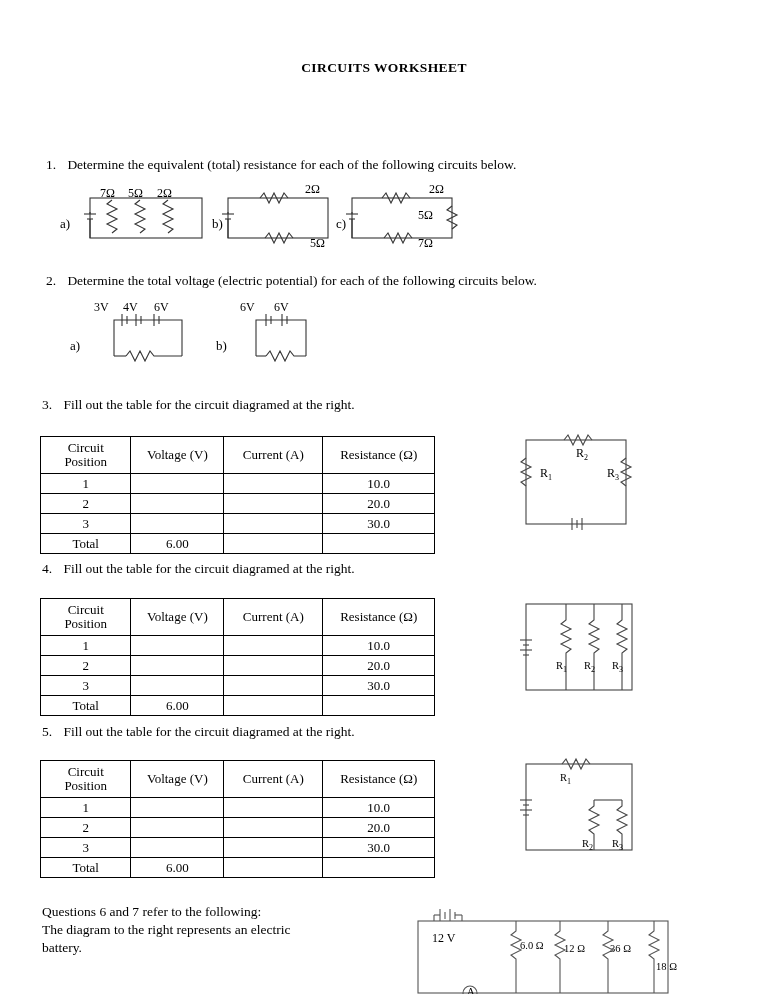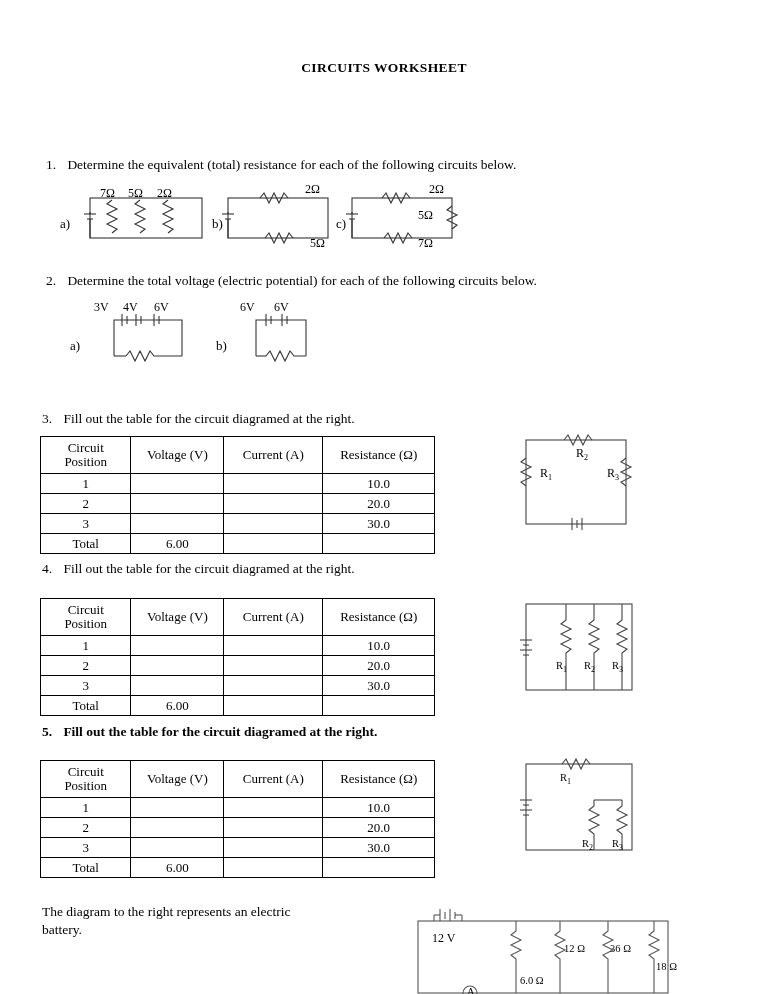--- a/index.html
+++ b/index.html
@@ -32,23 +32,23 @@
   .q {
     font-size: 13.5px;
     line-height: 1.35;
   }
   .q-num {
     display: inline-block;
     width: 18px;
   }
   .q1 { position: absolute; left: 46px; top: 96px; }
   .q2 { position: absolute; left: 46px; top: 212px; }
-  .q3 { position: absolute; left: 42px; top: 350px; }
+  .q3 { position: absolute; left: 42px; top: 336px; }
   .q4 { position: absolute; left: 42px; top: 500px; }
-  .q5 { position: absolute; left: 42px; top: 663px; font-weight: bold; }
+  .q5 { position: absolute; left: 42px; top: 663px; }
 
   
   table.ct {
     position: absolute;
     border-collapse: collapse;
     font-size: 13px;
     width: 395px;
   }
   table.ct td, table.ct th {
     border: 1px solid #000;
@@ -381,20 +381,21 @@
         <path d="M110 46 L110 52 l-5 4 l10 5 l-10 5 l10 5 l-10 5 l5 4 L110 96"></path>
         <line x1="82" y1="46" x2="110" y2="46"></line>
       </g>
     </svg>
     <span class="lbl lbl-small" style="left:48px; top:18px;"><span>R</span><span class="sub">1</span></span>
     <span class="lbl lbl-small" style="left:70px; top:84px;"><span>R</span><span class="sub">2</span></span>
     <span class="lbl lbl-small" style="left:100px; top:84px;"><span>R</span><span class="sub">3</span></span>
   </div>
 
   <div class="bottom-text">
+    <div>Questions 6 and 7 refer to the following:</div>
     <div>The diagram to the right represents an electric</div>
     <div>battery.</div>
   </div>
 
   <div class="fig" style="left:412px; top:845px; width:270px; height:95px;">
     <svg width="270" height="95" viewBox="0 0 270 95">
       <g stroke="#555" stroke-width="1.1" fill="none">
         <rect x="6" y="16" width="250" height="72"></rect>
 
         <line x1="28" y1="4" x2="28" y2="16"></line>
@@ -408,20 +409,20 @@
 
         <path d="M104 16 L104 26 l-5 4 l10 5 l-10 5 l10 5 l-10 5 l5 4 L104 88"></path>
         <path d="M148 16 L148 26 l-5 4 l10 5 l-10 5 l10 5 l-10 5 l5 4 L148 88"></path>
         <path d="M196 16 L196 26 l-5 4 l10 5 l-10 5 l10 5 l-10 5 l5 4 L196 88"></path>
         <path d="M242 16 L242 26 l-5 4 l10 5 l-10 5 l10 5 l-10 5 l5 4 L242 88"></path>
 
         <circle cx="58" cy="88" r="7"></circle>
       </g>
     </svg>
     <span class="lbl" style="left:20px; top:26px;">12 V</span>
-    <span class="lbl lbl-small" style="left:108px; top:35px;margin-top:35px;">6.0 Ω</span>
+    <span class="lbl lbl-small" style="left:108px; top:35px;">6.0 Ω</span>
     <span class="lbl lbl-small" style="left:152px; top:38px;">12 Ω</span>
     <span class="lbl lbl-small" style="left:198px; top:38px;">36 Ω</span>
     <span class="lbl lbl-small" style="left:244px; top:56px;">18 Ω</span>
     <span class="lbl lbl-small" style="left:55px; top:81px;">A</span>
   </div>
 
 </div>
 
 </body></html>

